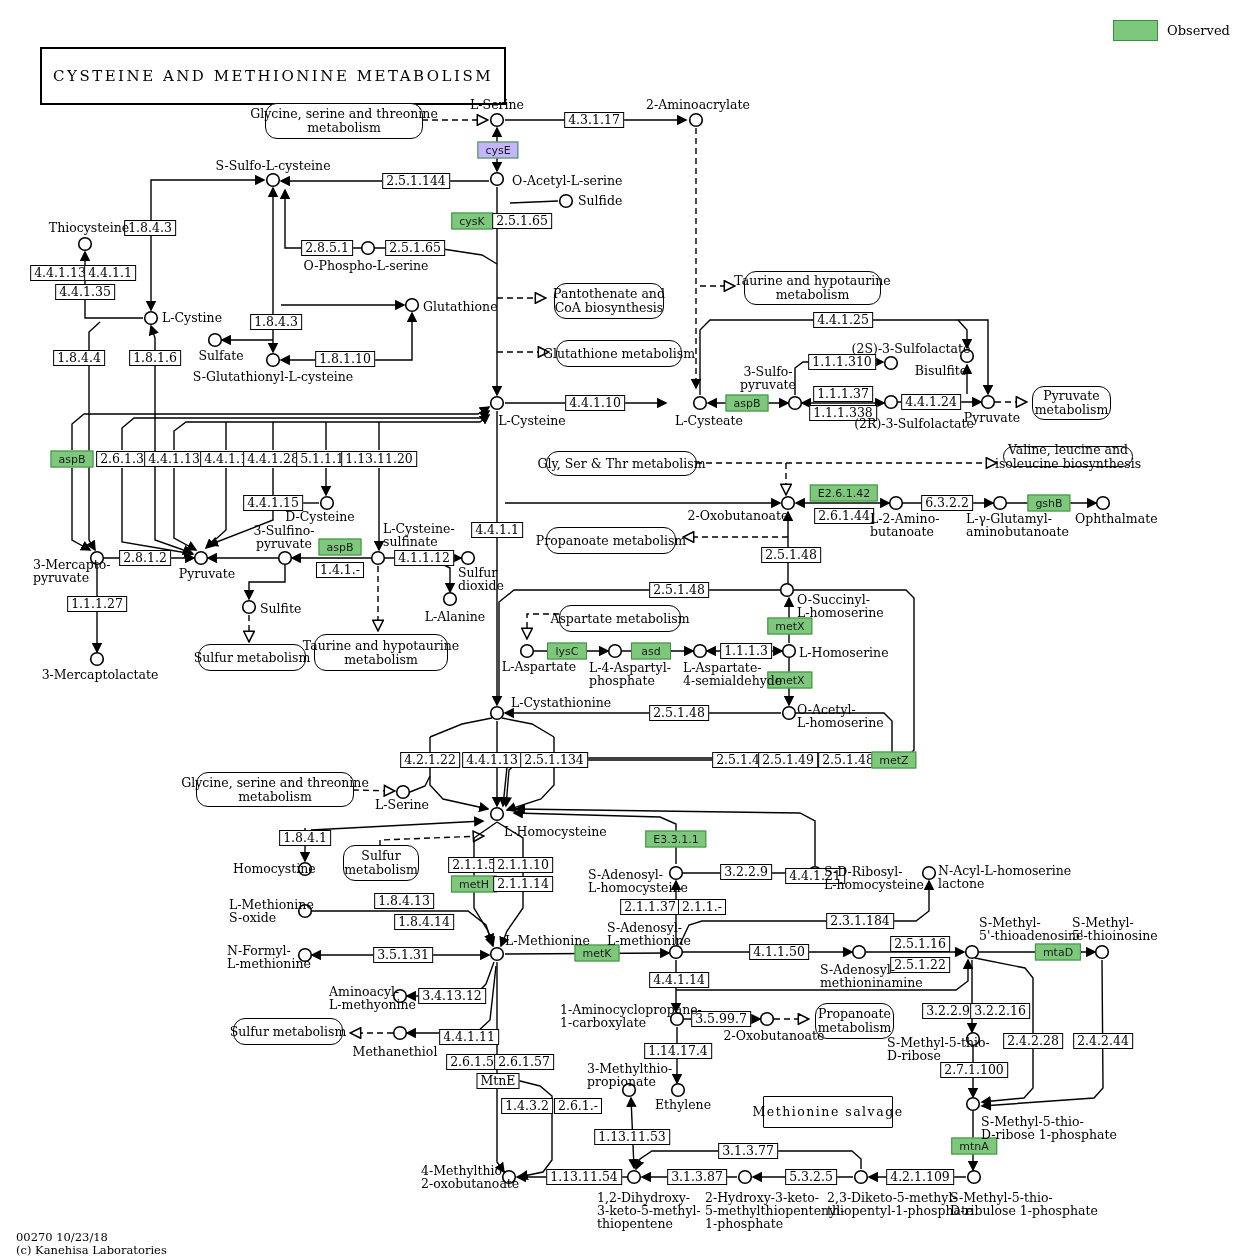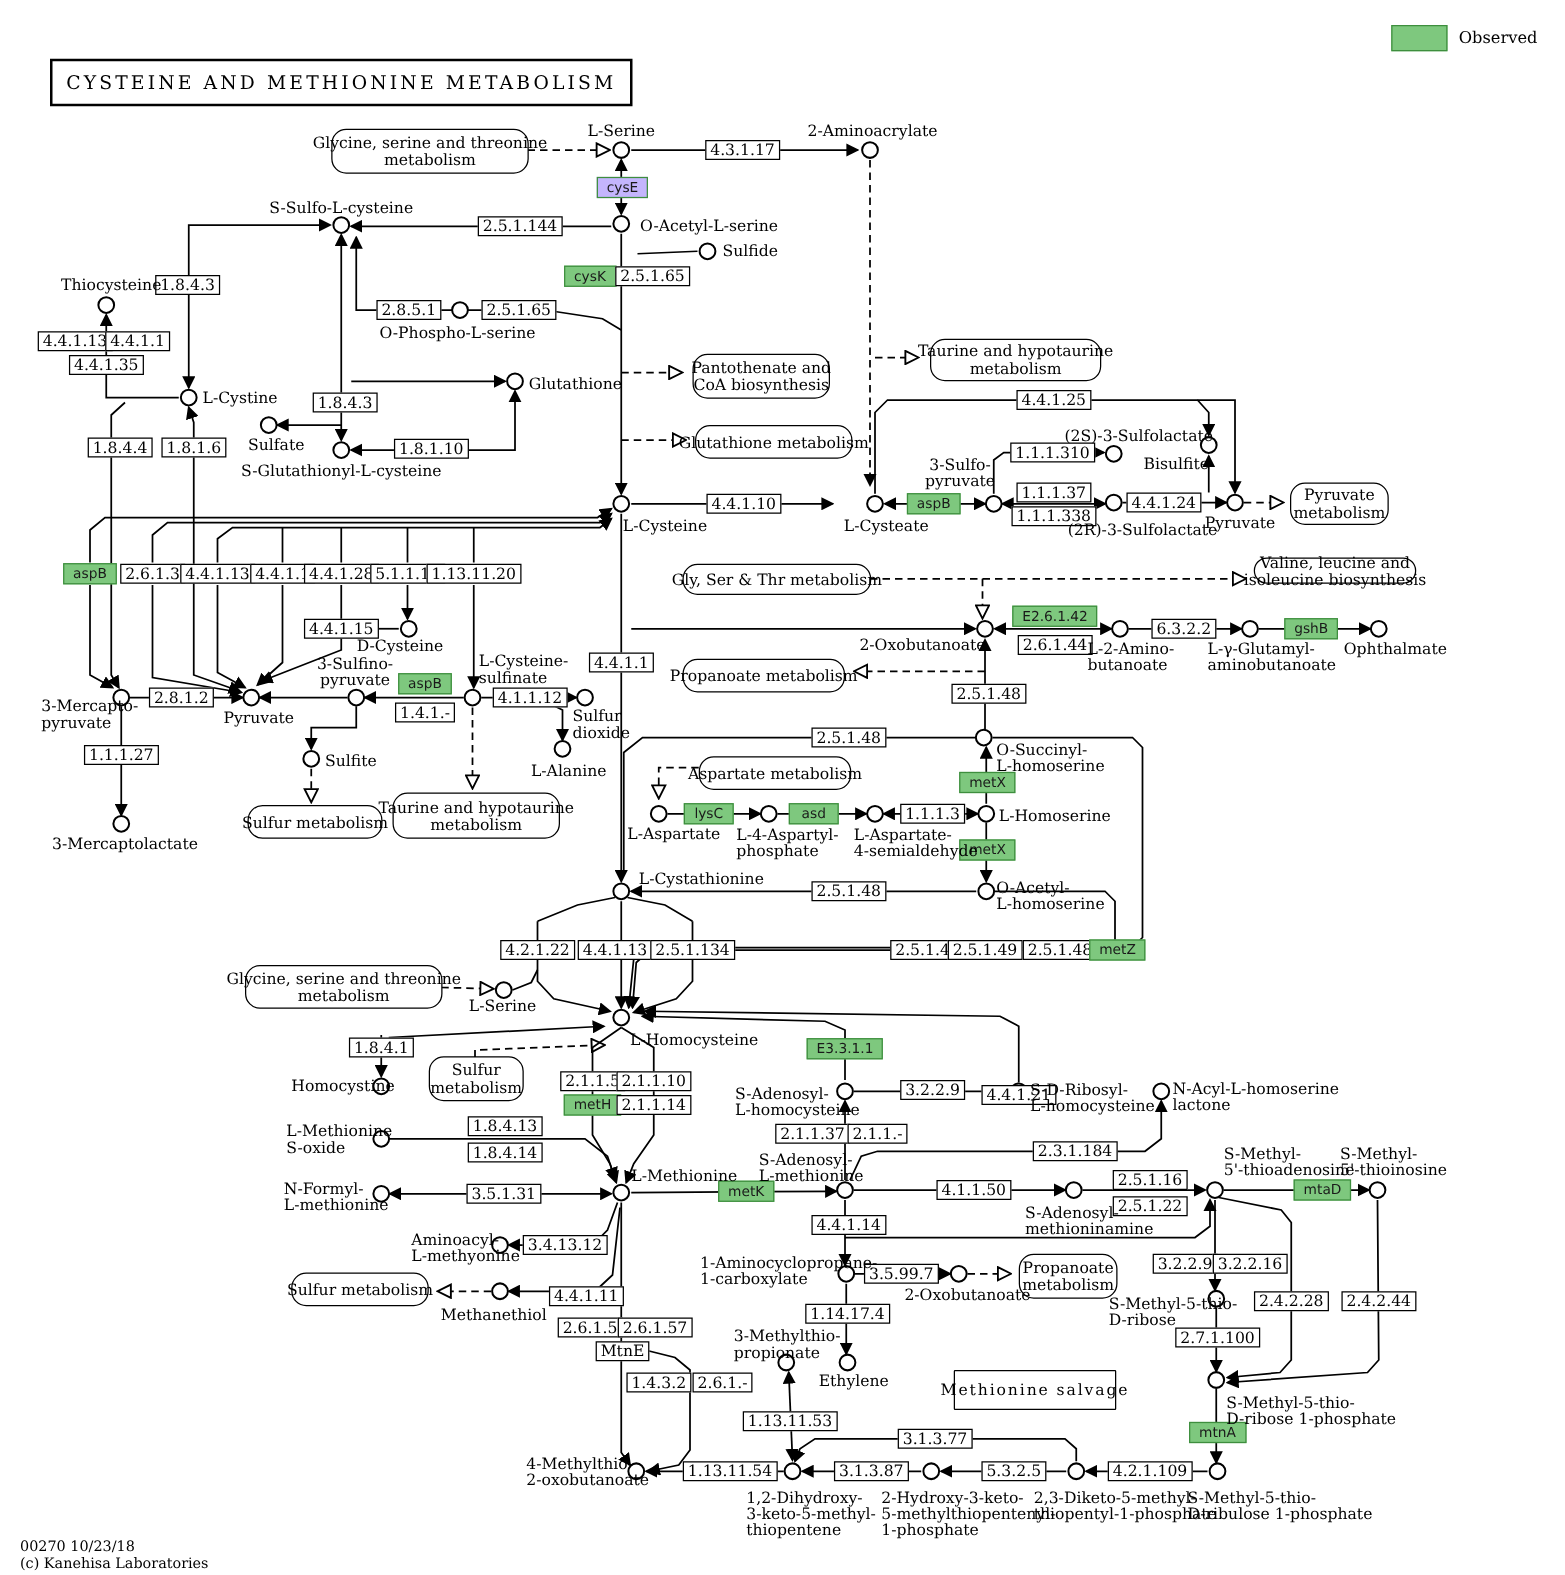--- a/index.html
+++ b/index.html
@@ -1,19 +1,19 @@
 <!DOCTYPE html>
 <html><head>
 <meta charset="utf-8">
 <style>
   html,body{margin:0;padding:0;background:#fff;}
   .canvas{position:relative;width:1252px;height:1260px;background:#fff;overflow:hidden;
           font-family:"DejaVu Serif","Liberation Serif",serif;color:#000;}
   .edge-layer{position:absolute;left:0;top:0;}
-  .title-box{position:absolute;left:40px;top:47px;border:2px solid #000;padding:8px 11px;
+  .title-box{position:absolute;left:40px;top:47px;border:2px solid #000;padding:18px 11px;
              font-size:15px;letter-spacing:2.5px;background:#fff;text-align:right;}
   .ebox{position:absolute;transform:translate(-50%,-50%);background:#fff;border:1.4px solid #000;
         font-size:12.5px;line-height:14px;padding:0 3px;white-space:nowrap;text-align:center;min-width:40px;box-sizing:border-box;}
   .ebox.green{border-color:#3e8e3e;font-family:"DejaVu Sans","Liberation Sans",sans-serif;
         font-size:11px;line-height:15px;padding:0 7px;color:#1a1a1a;}
   .pbox{position:absolute;border:1.4px solid #000;border-radius:12px;background:#fff;font-size:12.5px;
         line-height:14px;display:flex;flex-direction:column;justify-content:center;align-items:center;
         padding:1px 6px;box-sizing:border-box;text-align:center;white-space:nowrap;}
   .pbox.sq{border-radius:1px;letter-spacing:1.5px;}
   .clabel{position:absolute;font-size:12.5px;line-height:13px;white-space:nowrap;}
@@ -235,21 +235,21 @@
     <div class="ebox green" style="left: 472px; top: 221px; background: rgb(126, 200, 126);">cysK</div>
     <div class="ebox" style="left: 522px; top: 221px;">2.5.1.65</div>
     <div class="ebox" style="left: 150px; top: 228px;">1.8.4.3</div>
     <div class="ebox" style="left: 327px; top: 248px;">2.8.5.1</div>
     <div class="ebox" style="left: 415px; top: 248px;">2.5.1.65</div>
     <div class="ebox" style="left: 60px; top: 273px;">4.4.1.13</div>
     <div class="ebox" style="left: 110px; top: 273px;">4.4.1.1</div>
     <div class="ebox" style="left: 85px; top: 292px;">4.4.1.35</div>
     <div class="ebox" style="left: 276px; top: 322px;">1.8.4.3</div>
     <div class="ebox" style="left: 843px; top: 320px;">4.4.1.25</div>
-    <div class="ebox" style="left: 96px; top: 358px;">1.8.4.4</div>
+    <div class="ebox" style="left: 79px; top: 358px;">1.8.4.4</div>
     <div class="ebox" style="left: 155px; top: 358px;">1.8.1.6</div>
     <div class="ebox" style="left: 345px; top: 359px;">1.8.1.10</div>
     <div class="ebox" style="left: 842px; top: 362px;">1.1.1.310</div>
     <div class="ebox" style="left: 843px; top: 394px;">1.1.1.37</div>
     <div class="ebox" style="left: 843px; top: 413px;">1.1.1.338</div>
     <div class="ebox" style="left: 595px; top: 403px;">4.4.1.10</div>
     <div class="ebox green" style="left: 747px; top: 403px; background: rgb(126, 200, 126);">aspB</div>
     <div class="ebox" style="left: 931px; top: 402px;">4.4.1.24</div>
     <div class="ebox green" style="left: 72px; top: 459px; background: rgb(126, 200, 126);">aspB</div>
     <div class="ebox" style="left: 122px; top: 459px;">2.6.1.3</div>
@@ -286,21 +286,21 @@
     <div class="ebox green" style="left: 894px; top: 760px; background: rgb(126, 200, 126);">metZ</div>
     <div class="ebox" style="left: 305px; top: 838px;">1.8.4.1</div>
     <div class="ebox green" style="left: 676px; top: 839px; background: rgb(126, 200, 126);">E3.3.1.1</div>
     <div class="ebox" style="left: 815px; top: 835px; margin-top: 41px;">4.4.1.21</div>
     <div class="ebox" style="left: 474px; top: 865px;">2.1.1.5</div>
     <div class="ebox" style="left: 523px; top: 865px;">2.1.1.10</div>
     <div class="ebox green" style="left: 474px; top: 884px; background: rgb(126, 200, 126);">metH</div>
     <div class="ebox" style="left: 523px; top: 884px;">2.1.1.14</div>
     <div class="ebox" style="left: 746px; top: 872px;">3.2.2.9</div>
     <div class="ebox" style="left: 404px; top: 901px;">1.8.4.13</div>
-    <div class="ebox" style="left: 404px; top: 922px; text-align: right;">1.8.4.14</div>
+    <div class="ebox" style="left: 424px; top: 922px; text-align: right;">1.8.4.14</div>
     <div class="ebox" style="left: 650px; top: 907px;">2.1.1.37</div>
     <div class="ebox" style="left: 702px; top: 907px;">2.1.1.-</div>
     <div class="ebox" style="left: 860px; top: 921px;">2.3.1.184</div>
     <div class="ebox" style="left: 403px; top: 955px;">3.5.1.31</div>
     <div class="ebox green" style="left: 597px; top: 953px; background: rgb(126, 200, 126);">metK</div>
     <div class="ebox" style="left: 779px; top: 952px;">4.1.1.50</div>
     <div class="ebox" style="left: 920px; top: 944px;">2.5.1.16</div>
     <div class="ebox" style="left: 920px; top: 965px;">2.5.1.22</div>
     <div class="ebox green" style="left: 1058px; top: 952px; background: rgb(126, 200, 126);">mtaD</div>
     <div class="ebox" style="left: 452px; top: 996px;">3.4.13.12</div>

